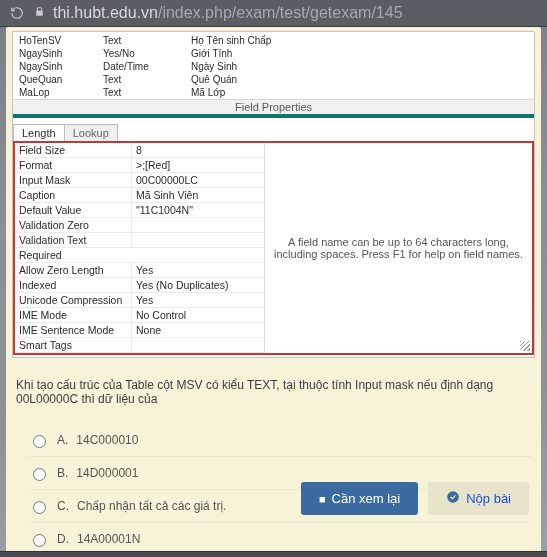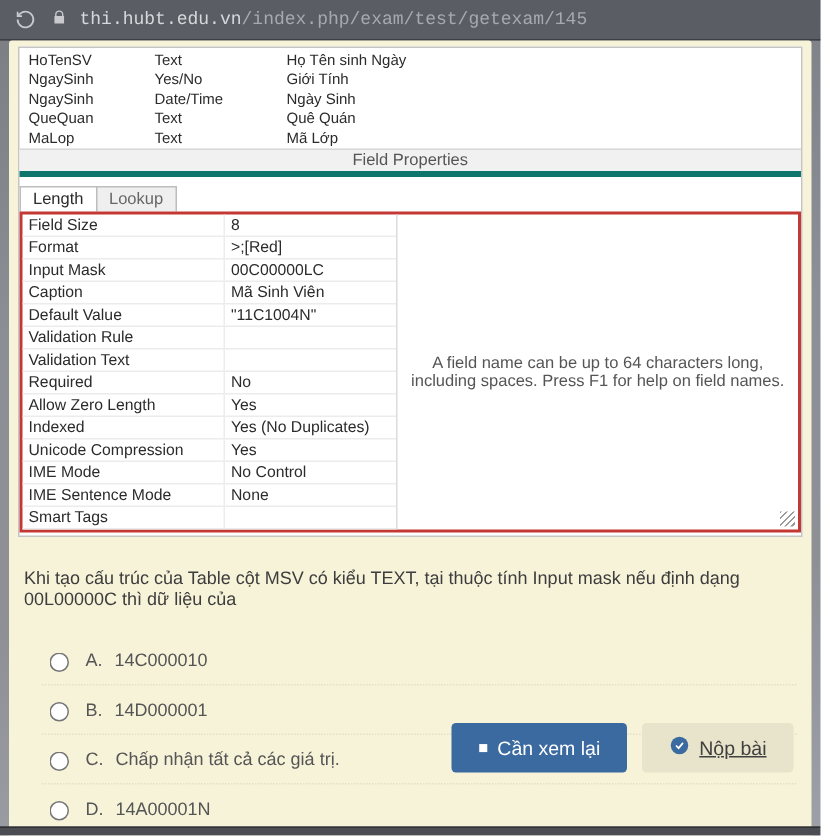--- a/index.html
+++ b/index.html
@@ -21,21 +21,21 @@
     padding: 4px 8px;
     gap: 8px;
     border-bottom: 1px solid #3c3e42;
   }
   .nav-icon {
     width: 18px; height: 18px;
     display: flex; align-items: center; justify-content: center;
     color: #c8cacf;
   }
   .lock { color: #c8cacf; font-size: 12px; }
-  .url-text { color: #a6a9af; font-size: 12px; font-family: Liberation Mono, monospace; }
+  .url-text { color: #a6a9af; font-size: 16px; }
   .url-host { color: #d6d8dc; }
   .page {
     background: #f7f3d9;
     margin: 0 6px;
     border-radius: 2px;
     padding: 4px 6px 10px 6px;
   }
   .design-pane {
     background: #ffffff;
     border: 1px solid #c5c5c5;
@@ -70,21 +70,20 @@
     background: #fff;
   }
   .props-left {
     width: 250px;
     border-right: 1px solid #dcdcdc;
   }
   .prow {
     display: flex;
     font-size: 10.5px;
     border-bottom: 1px solid #ececec;
-    gap: 18px;
   }
   .prow .plabel { width: 116px; padding: 1px 4px; }
   .prow .pval { flex: 1; padding: 1px 4px; border-left: 1px solid #ececec; }
   .props-right {
     flex: 1;
     display: flex;
     align-items: center;
     justify-content: center;
     padding: 8px;
     font-size: 11px;
@@ -119,21 +118,21 @@
   .btn {
     padding: 8px 18px;
     border-radius: 3px;
     font-size: 13px;
     color: #fff;
     display: flex; align-items: center; gap: 6px;
     border: none;
     cursor: pointer;
   }
   .btn.review { background: #3b6aa0; }
-  .btn.submit { background: #e8e4cb; color: #404040; text-decoration: underline; }
+  .btn.submit { background: #e8e4cb; color: #1d4ed8; }
   .btn.submit .circ { color: #3b6aa0; }
   .square { font-size: 11px; }
   .below-fold {
     background: #4b4d52;
     height: 6px;
     border-top: 1px solid #2f3135;
   }
 </style>
 </head>
 <body>
@@ -155,21 +154,21 @@
   </span>
 </div>
 
 <div class="page">
 
   <div class="design-pane" style="position:relative">
     <div id="drows">
         <div class="drow">
           <span class="c-name">HoTenSV</span>
           <span class="c-type">Text</span>
-          <span class="c-desc">Họ Tên sinh Ngày</span>
+          <span class="c-desc">Họ Tên sinh Chấp</span>
         </div>
         <div class="drow">
           <span class="c-name">NgaySinh</span>
           <span class="c-type">Yes/No</span>
           <span class="c-desc">Giới Tính</span>
         </div>
         <div class="drow">
           <span class="c-name">NgaySinh</span>
           <span class="c-type">Date/Time</span>
           <span class="c-desc">Ngày Sinh</span>
@@ -206,30 +205,29 @@
           </div>
           <div class="prow">
             <span class="plabel">Caption</span>
             <span class="pval">Mã Sinh Viên</span>
           </div>
           <div class="prow">
             <span class="plabel">Default Value</span>
             <span class="pval">"11C1004N"</span>
           </div>
           <div class="prow">
-            <span class="plabel">Validation Rule</span>
+            <span class="plabel">Validation Zero</span>
             <span class="pval"></span>
           </div>
           <div class="prow">
             <span class="plabel">Validation Text</span>
             <span class="pval"></span>
           </div>
           <div class="prow">
             <span class="plabel">Required</span>
-            <span class="pval">No</span>
           </div>
           <div class="prow">
             <span class="plabel">Allow Zero Length</span>
             <span class="pval">Yes</span>
           </div>
           <div class="prow">
             <span class="plabel">Indexed</span>
             <span class="pval">Yes (No Duplicates)</span>
           </div>
           <div class="prow">

